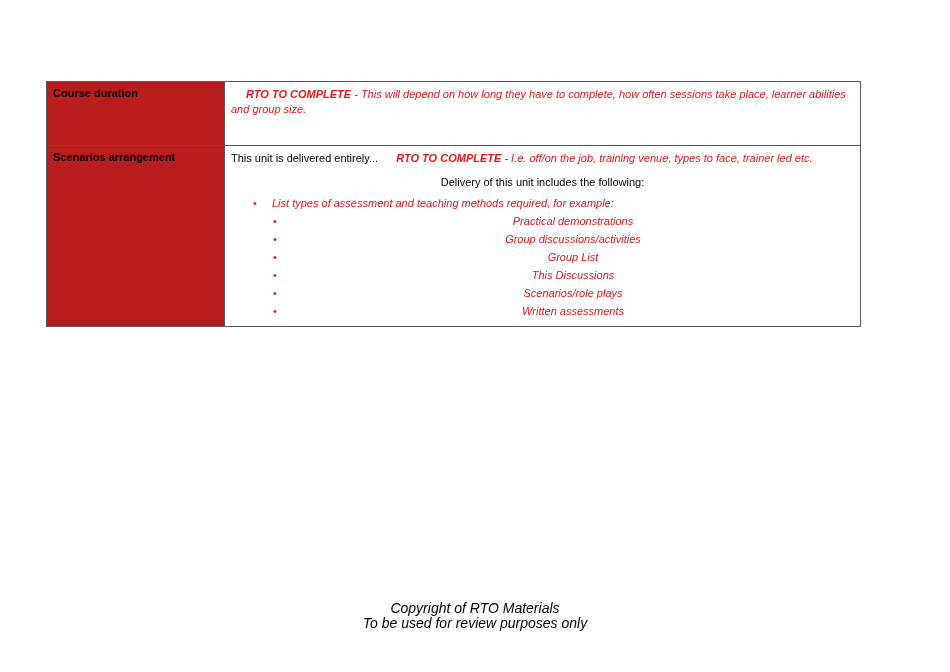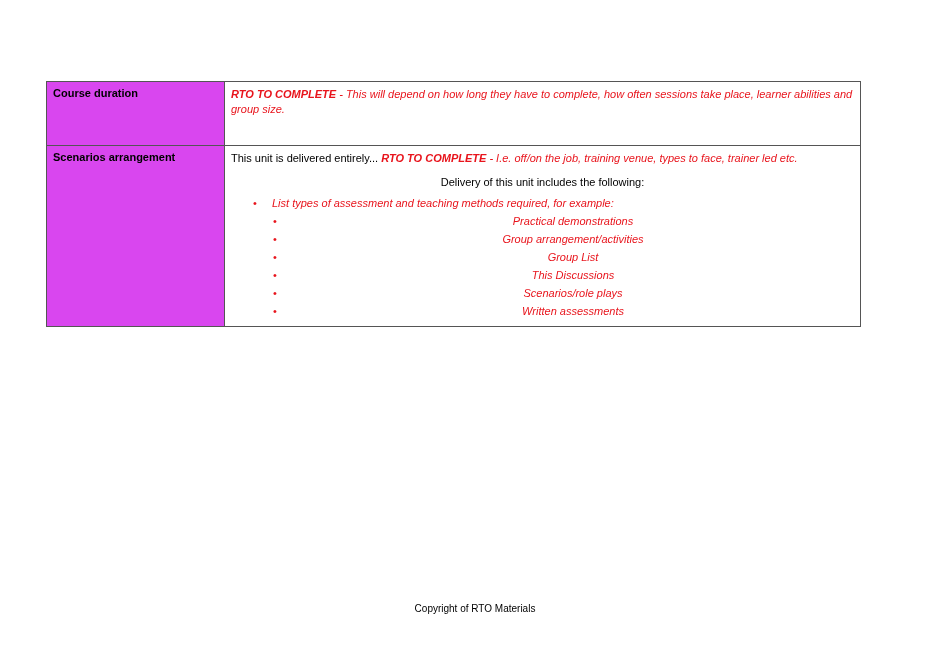--- a/index.html
+++ b/index.html
@@ -1,35 +1,35 @@
 <!DOCTYPE html>
 <html><head>
 <meta charset="utf-8">
 <style>
   html, body { margin: 0; padding: 0; background: #ffffff; }
   body { width: 950px; height: 672px; position: relative; overflow: hidden;
          font-family: "Liberation Sans", sans-serif; font-size: 11px; color: #000; }
   .tbl { position: absolute; left: 46px; top: 81px; width: 815px;
          border-collapse: collapse; table-layout: fixed; }
   .tbl td { border: 1px solid #555; vertical-align: top; padding: 0; }
-  .tbl td.lab { width: 165px; background: #d946ef; font-weight: bold;
+  .tbl td.lab { width: 165px; background: #b91c1c; font-weight: bold;
                 padding: 5px 6px; }
   .tbl td.val { padding: 5px 6px; }
   .row1 td { height: 53px; }
   .red { color: #e8141c; font-style: italic; }
-  .redb { color: #e8141c; font-style: italic; font-weight: bold; }
+  .redb { color: #e8141c; font-style: italic; font-weight: bold; margin-left: 15px; }
   p { margin: 0; line-height: 15px; }
   .p2 { margin-top: 9px; text-align: center; }
   ul { margin: 0; padding: 0; list-style: none; }
   ul.l1 { margin-top: 4px; margin-left: 22px; margin-bottom: 1px; }
   ul li { position: relative; padding-left: 19px; line-height: 18px; }
   ul li::before { content: "\2022"; position: absolute; left: 0; color: #e8141c; font-style: normal; }
   ul.l2 { margin-left: 1px; text-align: center; }
   .footer { position: absolute; left: 0; width: 950px; top: 601px; text-align: center;
-            font-size: 10px; line-height: 15px; }
+            font-style: italic; font-size: 14px; line-height: 15px; }
 </style>
 </head>
 <body>
 
 <table class="tbl">
   <tbody>
       <tr class="row1">
     <td class="lab">Course duration</td>
     <td class="val">
       <p><span class="redb">RTO TO COMPLETE</span><span class="red"> - This will depend on how long they have to complete, how often sessions take place, learner abilities and group size.</span></p>
@@ -38,28 +38,29 @@
   <tr>
     <td class="lab">Scenarios arrangement</td>
     <td class="val">
       <p><span>This unit is delivered entirely... </span><span class="redb">RTO TO COMPLETE</span><span class="red"> - I.e. off/on the job, training venue, types to face, trainer led etc.</span></p>
       <p class="p2">Delivery of this unit includes the following:</p>
       <ul class="l1">
         <li class="red">
           <span>List types of assessment and teaching methods required, for example:</span>
           <ul class="l2">
             <li>Practical demonstrations</li>
-            <li>Group arrangement/activities</li>
+            <li>Group discussions/activities</li>
             <li>Group List</li>
             <li>This Discussions</li>
             <li>Scenarios/role plays</li>
             <li>Written assessments</li>
           </ul>
         </li>
       </ul>
     </td>
   </tr>
 </tbody>
   </table>
 
 <div class="footer">
   <div>Copyright of RTO Materials</div>
+  <div>To be used for review purposes only</div>
 </div>
 
 </body></html>

